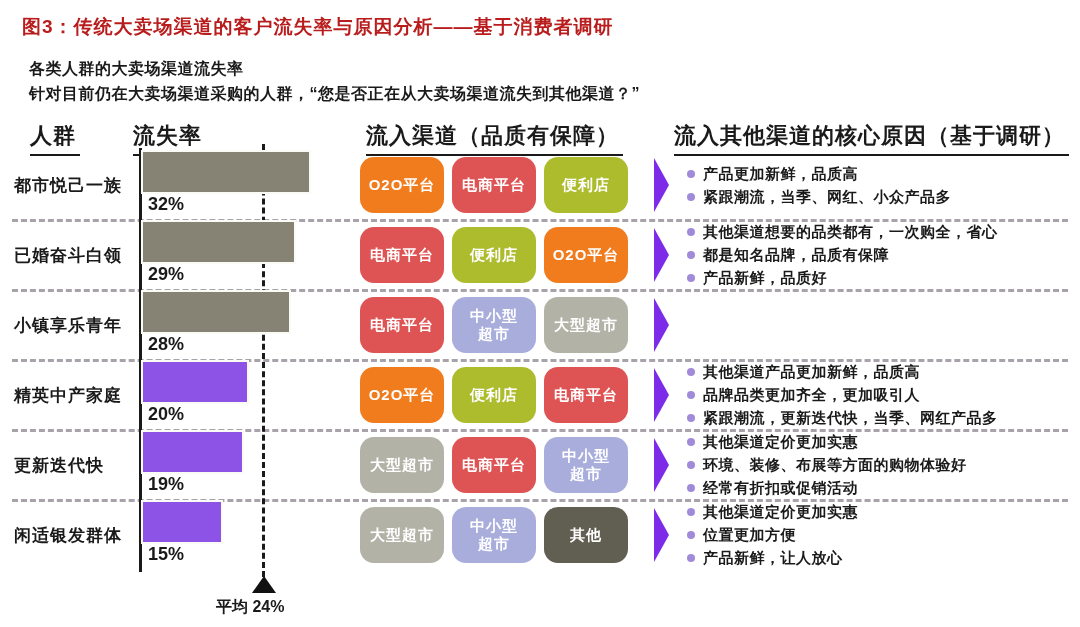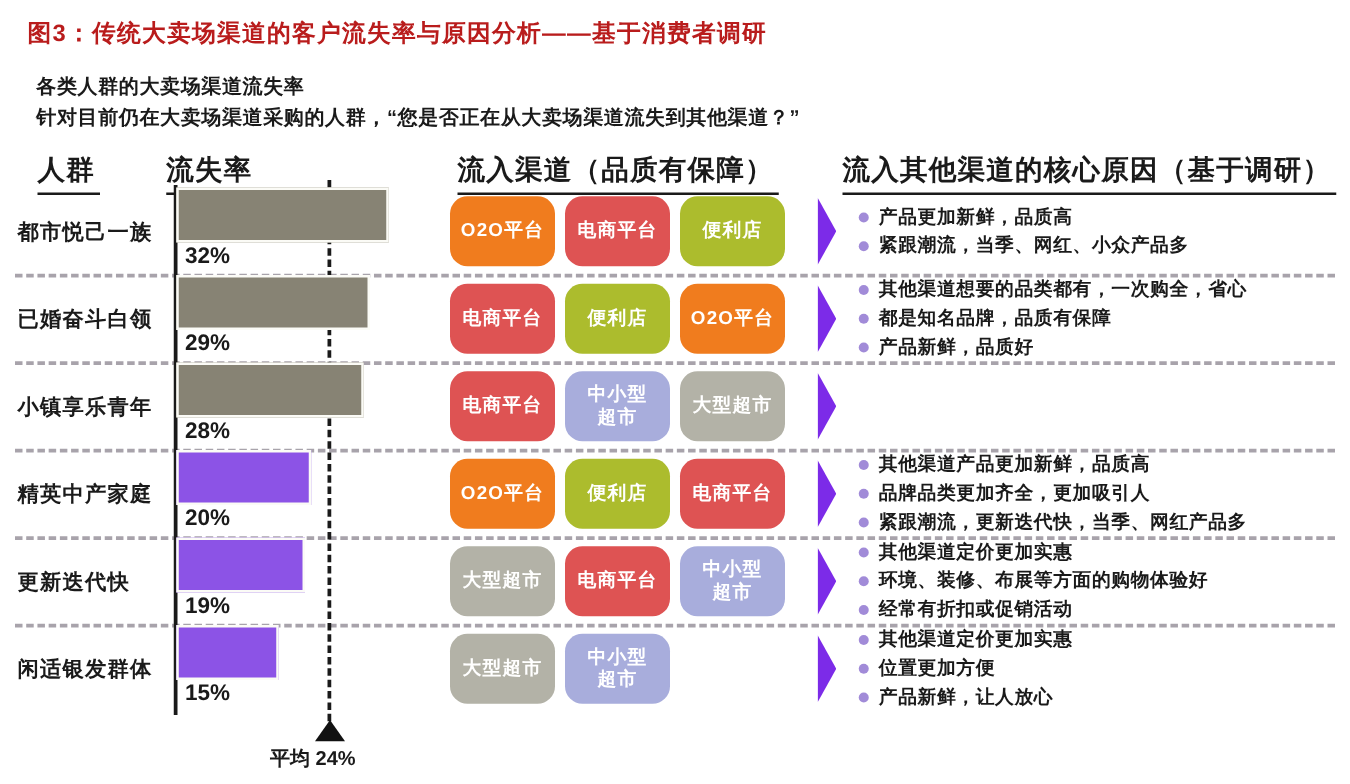--- a/index.html
+++ b/index.html
@@ -208,20 +208,21 @@
     <div class="row">
       <div class="row-label">闲适银发群体</div>
       <div class="bar-wrap">
         <div class="bar" style="width: 78px; background: rgb(140, 83, 230);"></div>
         <span class="pct">15%</span>
       </div>
       <div class="chans">
         <div class="chip" style="background: rgb(179, 178, 167);">大型超市</div>
         <div class="chip" style="background: rgb(168, 173, 220);">中小型
 超市</div>
+        <div class="chip" style="background: rgb(97, 94, 82);">其他</div>
       </div>
       <div class="arrow" style="background: rgb(124, 43, 232);"></div>
       <div class="reasons">
         <div class="reason">
             <span class="dot" style="background: rgb(161, 139, 216);"></span>
             <span class="rtext">其他渠道定价更加实惠</span>
           </div>
         <div class="reason">
             <span class="dot" style="background: rgb(161, 139, 216);"></span>
             <span class="rtext">位置更加方便</span>

